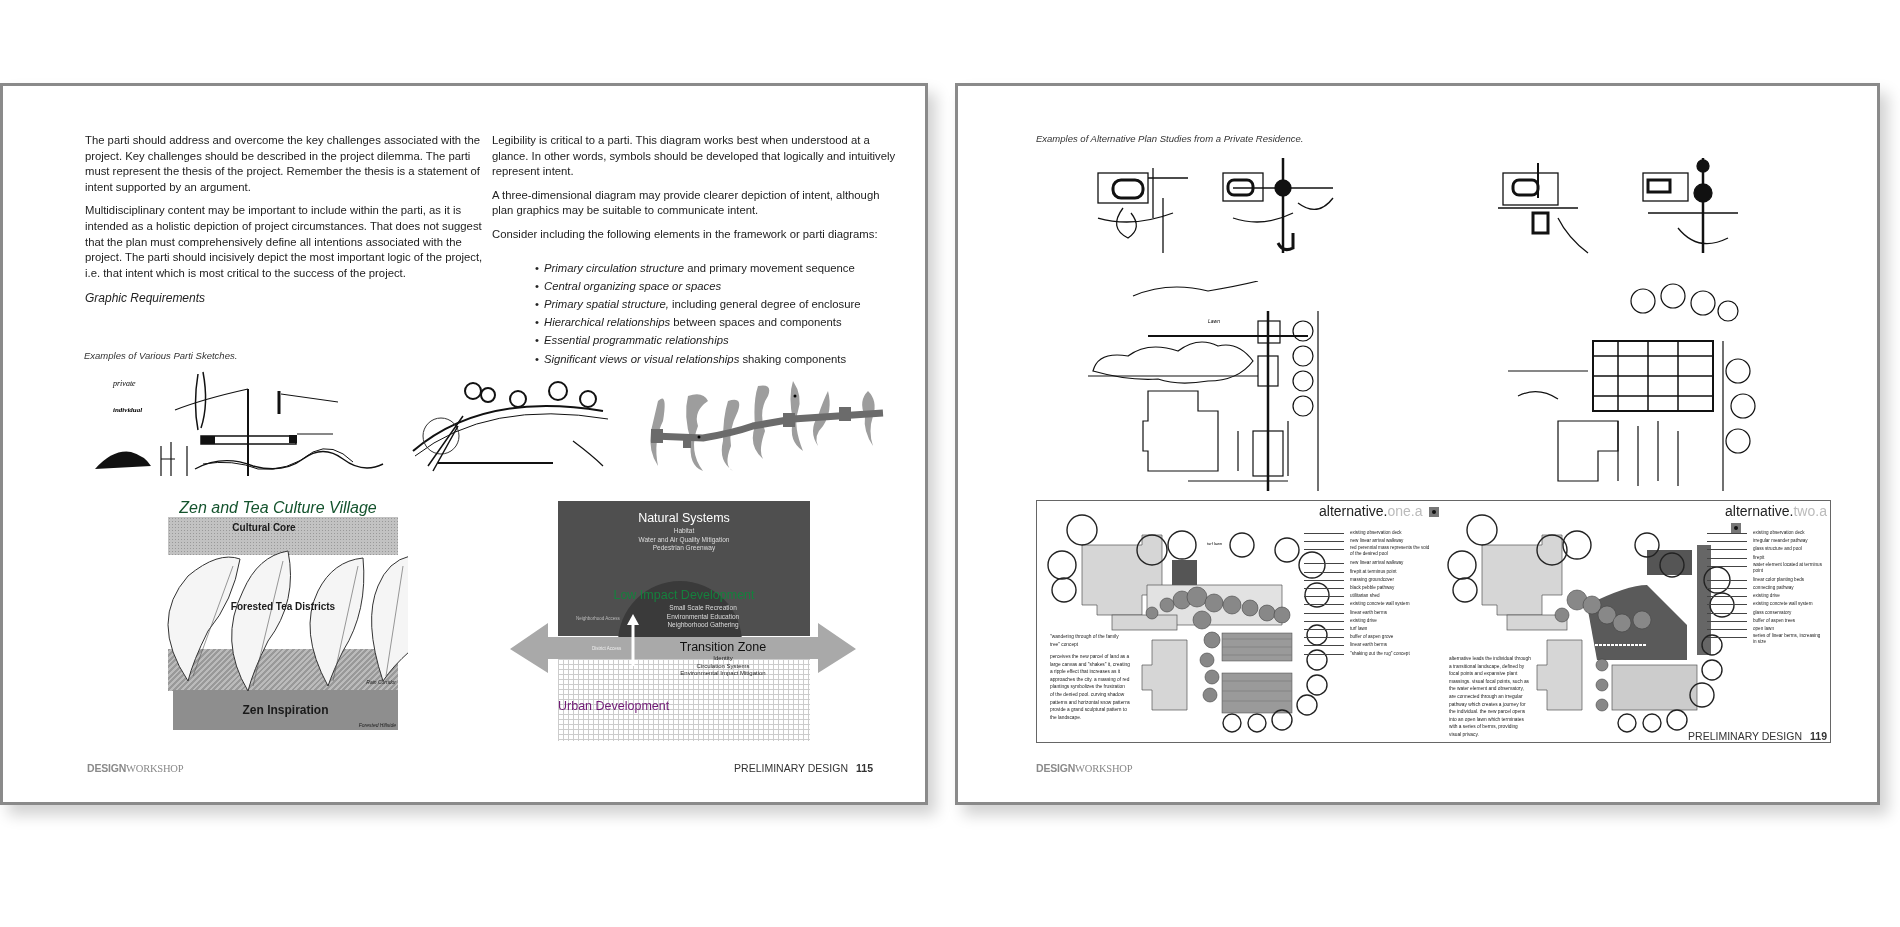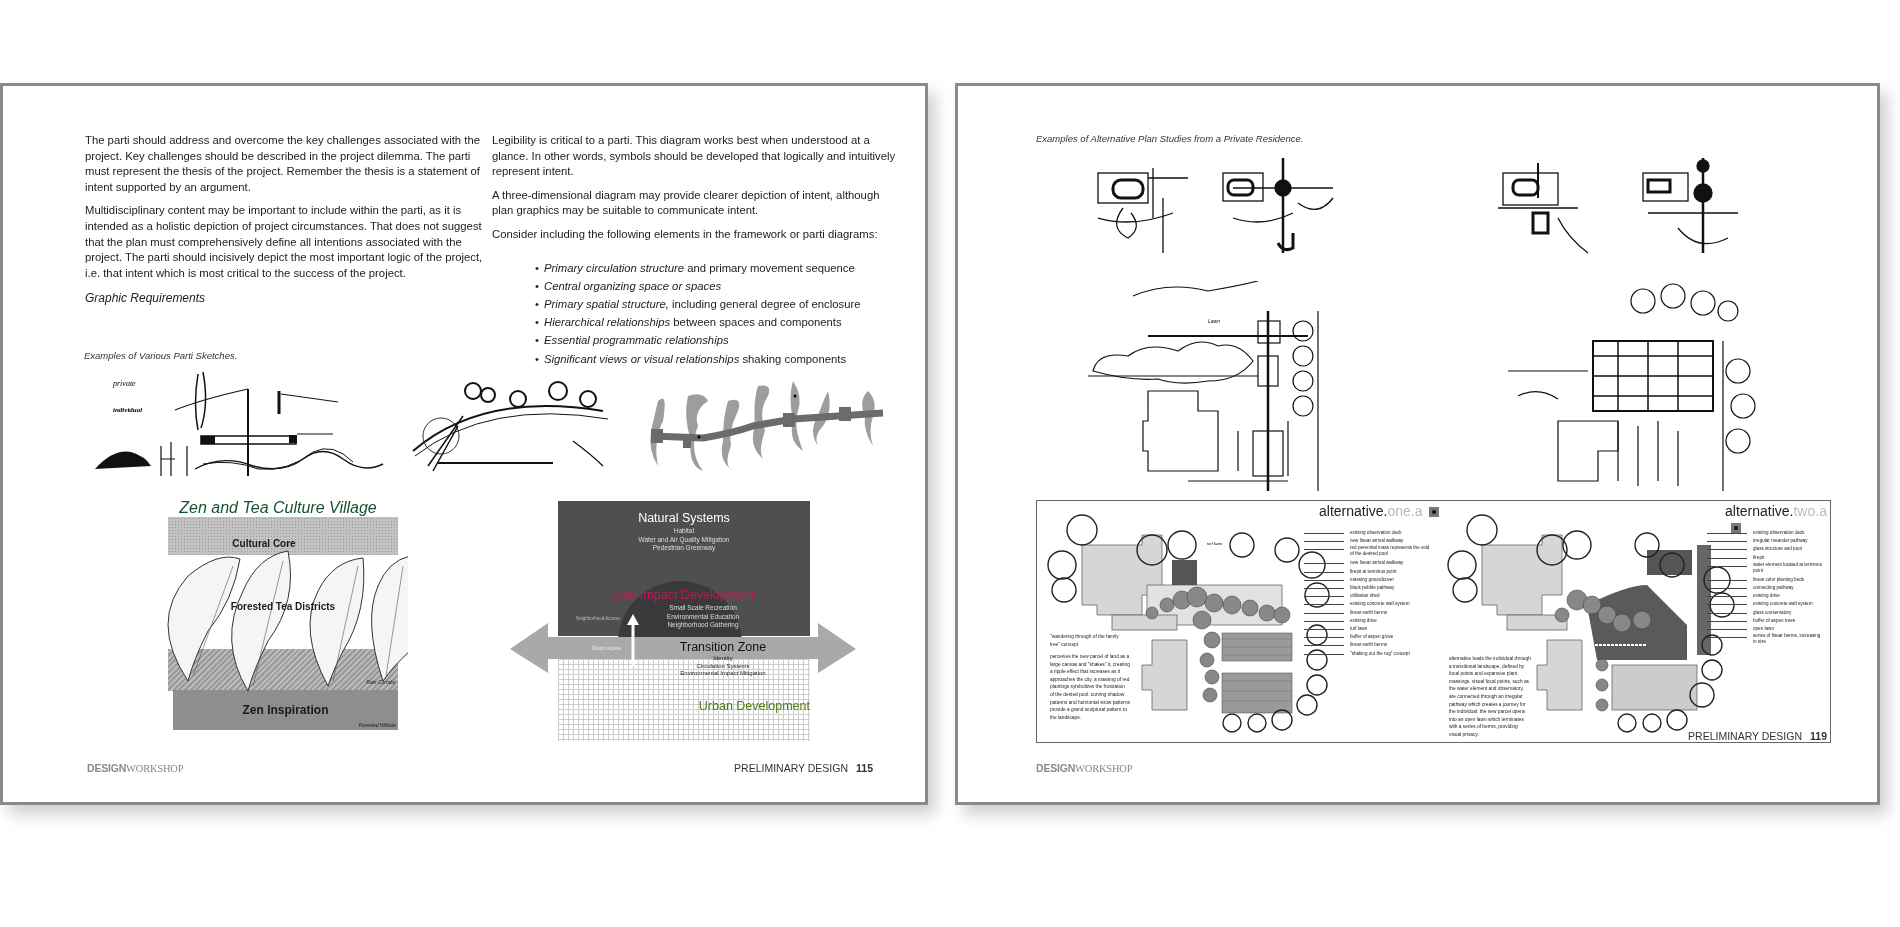--- a/index.html
+++ b/index.html
@@ -138,21 +138,21 @@
         <path d="M235 180 Q215 120 230 85 Q240 60 262 55 L262 150 Q245 165 235 180Z"></path>
       </g>
       <g stroke="#555" stroke-width="0.6">
         <line x1="45" y1="175" x2="85" y2="65"></line>
           <line x1="105" y1="185" x2="135" y2="60"></line>
         <line x1="185" y1="180" x2="210" y2="65"></line>
           <line x1="238" y1="175" x2="255" y2="65"></line>
       </g>
     </svg>
     <div style="position:absolute; left:0; top:-2px; width:260px; text-align:center; font-style:italic; font-size:16px; color:#14532d;">Zen and Tea Culture Village</div>
-    <div style="position:absolute; left:20px; top:37px; width:192px; text-align:center; font-weight:bold; font-size:10px;">Cultural Core</div>
+    <div style="position:absolute; left:20px; top:21px; width:192px; text-align:center; font-weight:bold; font-size:10px;">Cultural Core</div>
     <div style="position:absolute; left:20px; top:100px; width:230px; text-align:center; font-weight:bold; font-size:10px;">Forested Tea Districts</div>
     <div style="position:absolute; left:25px; top:202px; width:225px; text-align:center; font-weight:bold; font-size:12px;">Zen Inspiration</div>
     <div style="position:absolute; right:12px; top:178px; font-style:italic; font-size:5px;">Rain Corridor</div>
     <div style="position:absolute; right:12px; top:221px; font-style:italic; font-size:5px;">Forested Hillside</div>
   </div>
 
   <div class="figure" style="left:505px; top:415px; width:350px; height:245px;">
     <div style="position:absolute; left:50px; top:0; width:252px; height:135px; background:#4f4f4f;"></div>
     <div style="position:absolute; left:110px; top:80px; width:124px; height:110px; border-radius:62px 62px 0 0; background:#3a3a3a;"></div>
     <div style="position:absolute; left:50px; top:148px; width:252px; height:92px; background:#fff; background-image:linear-gradient(#ccc 1px, transparent 1px), linear-gradient(90deg, #ccc 1px, transparent 1px); background-size:5px 5px;"></div>
@@ -160,35 +160,35 @@
       <polygon points="2,148 40,122 40,136 310,136 310,122 348,148 310,172 310,158 40,158 40,172" fill="#a9a9a9"></polygon>
       <line x1="125" y1="165" x2="125" y2="122" stroke="#fff" stroke-width="3"></line>
       <polygon points="119,124 125,113 131,124" fill="#fff"></polygon>
     </svg>
     <div style="position:absolute; left:50px; top:10px; width:252px; text-align:center; color:#fff; font-size:12.5px;">Natural Systems</div>
     <div style="position:absolute; left:50px; top:26px; width:252px; text-align:center; color:#ddd; font-size:6.5px; line-height:8.5px;">
       <div>Habitat</div>
       <div>Water and Air Quality Mitigation</div>
       <div>Pedestrian Greenway</div>
     </div>
-    <div style="position:absolute; left:50px; top:87px; width:252px; text-align:center; color:#be185d; font-size:12.5px;">Low Impact Development</div>
+    <div style="position:absolute; left:50px; top:87px; width:252px; text-align:center; color:#15803d; font-size:12.5px;">Low Impact Development</div>
     <div style="position:absolute; left:135px; top:103px; width:120px; text-align:center; color:#ddd; font-size:6.5px; line-height:8.5px;">
       <div>Small Scale Recreation</div>
       <div>Environmental Education</div>
       <div>Neighborhood Gathering</div>
     </div>
     <div style="position:absolute; left:68px; top:115px; color:#bbb; font-size:4.5px;">Neighborhood Access</div>
     <div style="position:absolute; left:84px; top:145px; color:#eee; font-size:4.5px;">District Access</div>
     <div style="position:absolute; left:100px; top:139px; width:230px; text-align:center; color:#111; font-size:12.5px;">Transition Zone</div>
     <div style="position:absolute; left:100px; top:154px; width:230px; text-align:center; color:#222; font-size:6px; line-height:7.5px;">
       <div>Identity</div>
       <div>Circulation Systems</div>
       <div>Environmental Impact Mitigation</div>
     </div>
-    <div style="position:absolute; left:50px; top:198px; width:252px; text-align:right; color:#4d7c0f; font-size:12.5px;">Urban Development</div>
+    <div style="position:absolute; left:50px; top:198px; width:252px; text-align:left; color:#701a75; font-size:12.5px;">Urban Development</div>
   </div>
 
   <div class="footer-brand" style="left:84px; top:676px;"><b>DESIGN</b><span>WORKSHOP</span></div>
   <div class="footer-right" style="right:52px; top:676px;"><span>PRELIMINARY DESIGN</span><span class="num">115</span></div>
 </div>
 
 <div class="page right">
   <div class="caption" style="left:78px; top:47px;">Examples of Alternative Plan Studies from a Private Residence.</div>
 
   <div class="figure" style="left:135px; top:72px; width:245px; height:100px;">

